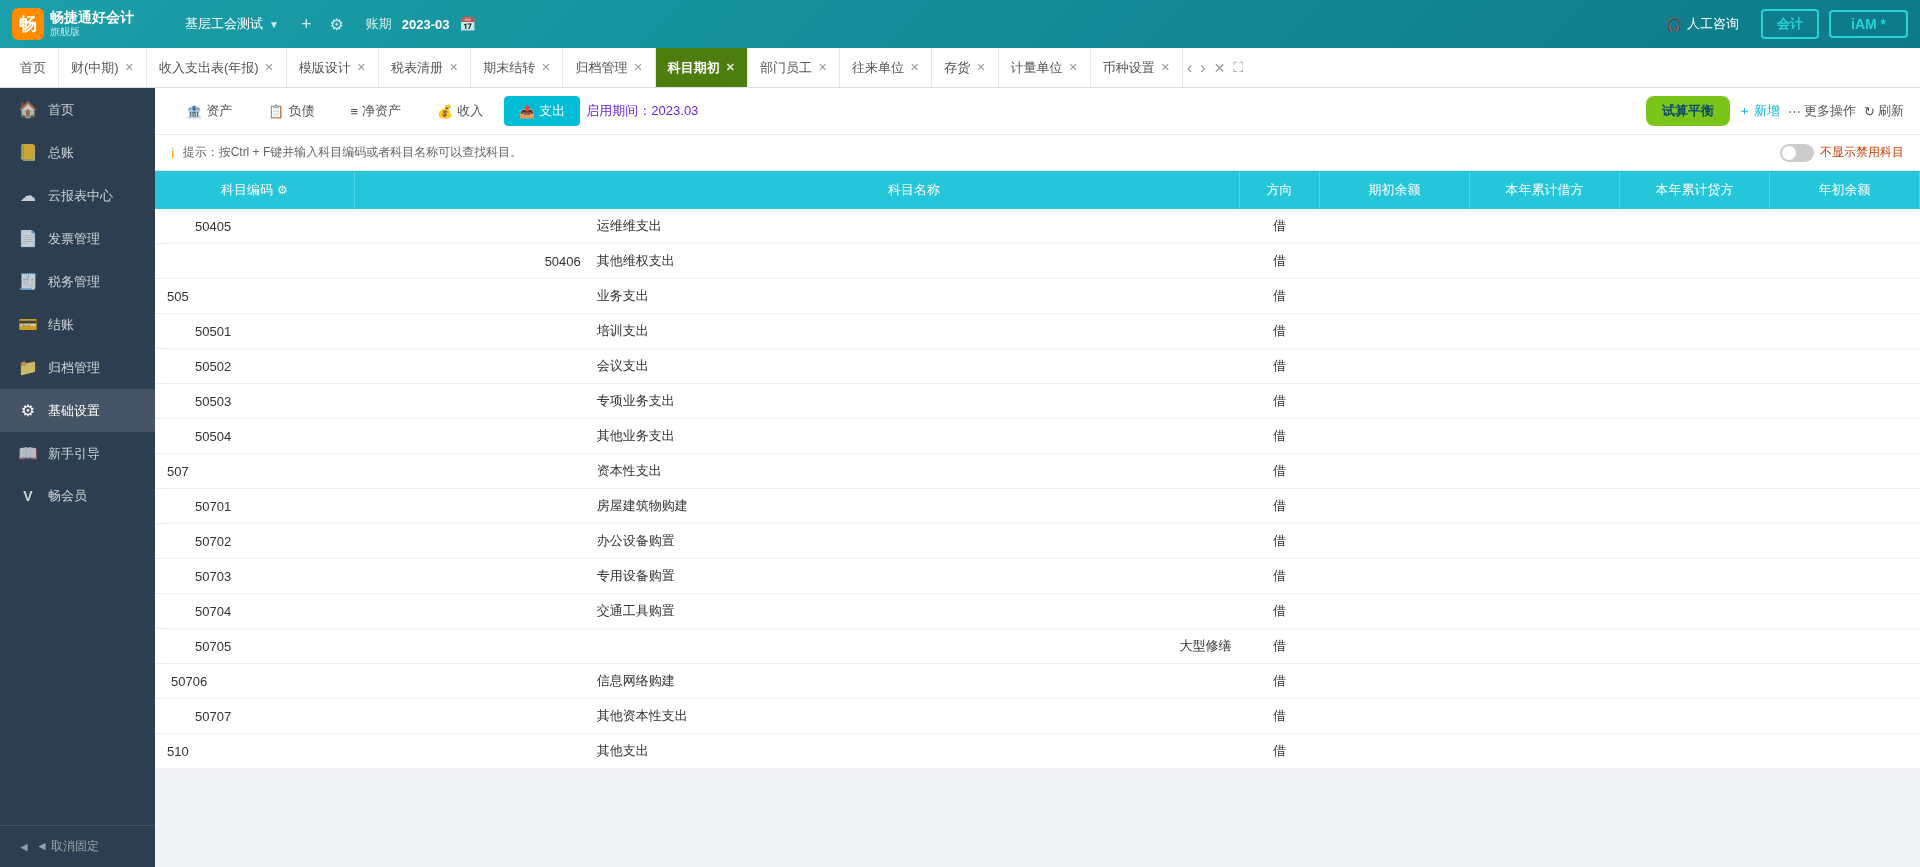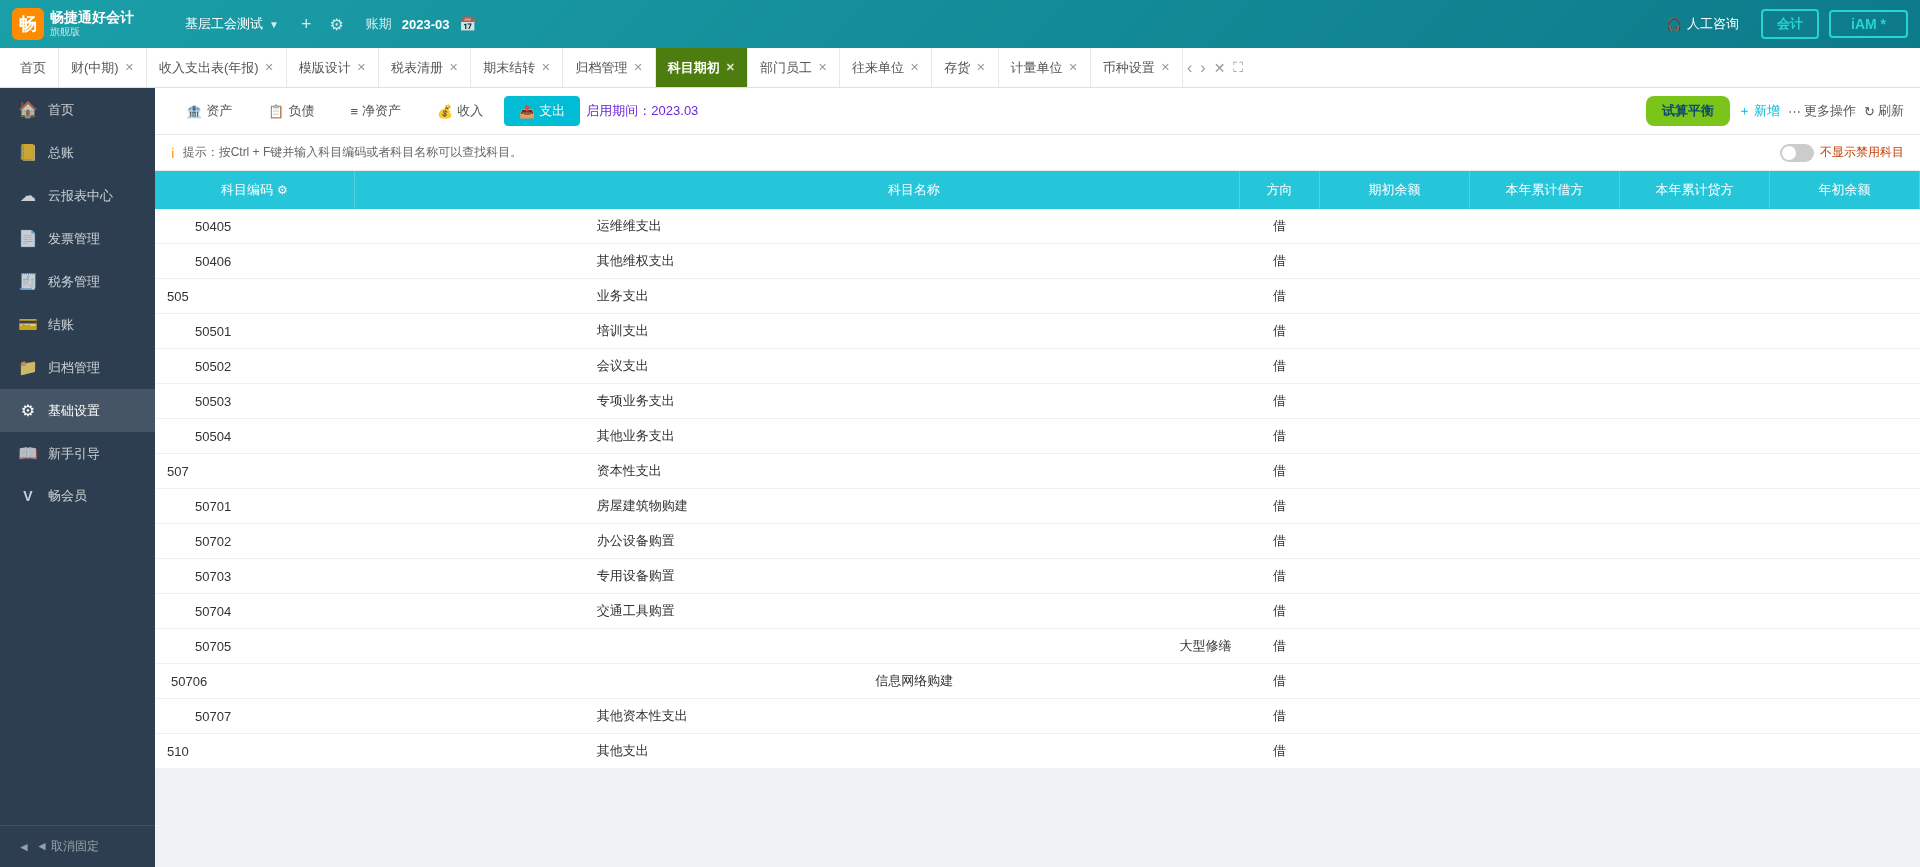--- a/index.html
+++ b/index.html
@@ -356,21 +356,21 @@
         <tr class="row-child">
               <td style="padding-left: 40px; text-align: left;">50405</td>
               <td style="text-align: left;">运维维支出</td>
               <td>借</td>
               <td></td>
               <td></td>
               <td></td>
               <td></td>
             </tr>
             <tr class="row-child">
-              <td style="padding-left: 40px; text-align: left;">50406</td>
+              <td style="padding-left: 40px; text-align: right;">50406</td>
               <td style="text-align: left;">其他维权支出</td>
               <td>借</td>
               <td></td>
               <td></td>
               <td></td>
               <td></td>
             </tr>
             <tr class="row-parent">
               <td style="padding-left: 12px; text-align: left;">505</td>
               <td style="text-align: left;">业务支出</td>
@@ -465,21 +465,21 @@
               <td style="padding-left: 40px; text-align: left;">50705</td>
               <td style="text-align: right;">大型修缮</td>
               <td>借</td>
               <td></td>
               <td></td>
               <td></td>
               <td></td>
             </tr>
             <tr class="row-child">
               <td style="padding-left: 16px; text-align: left;">50706</td>
-              <td style="text-align: center;">信息网络购建</td>
+              <td style="text-align: left;">信息网络购建</td>
               <td>借</td>
               <td></td>
               <td></td>
               <td></td>
               <td></td>
             </tr>
             <tr class="row-child">
               <td style="padding-left: 40px; text-align: left;">50707</td>
               <td style="text-align: left;">其他资本性支出</td>
               <td>借</td>

